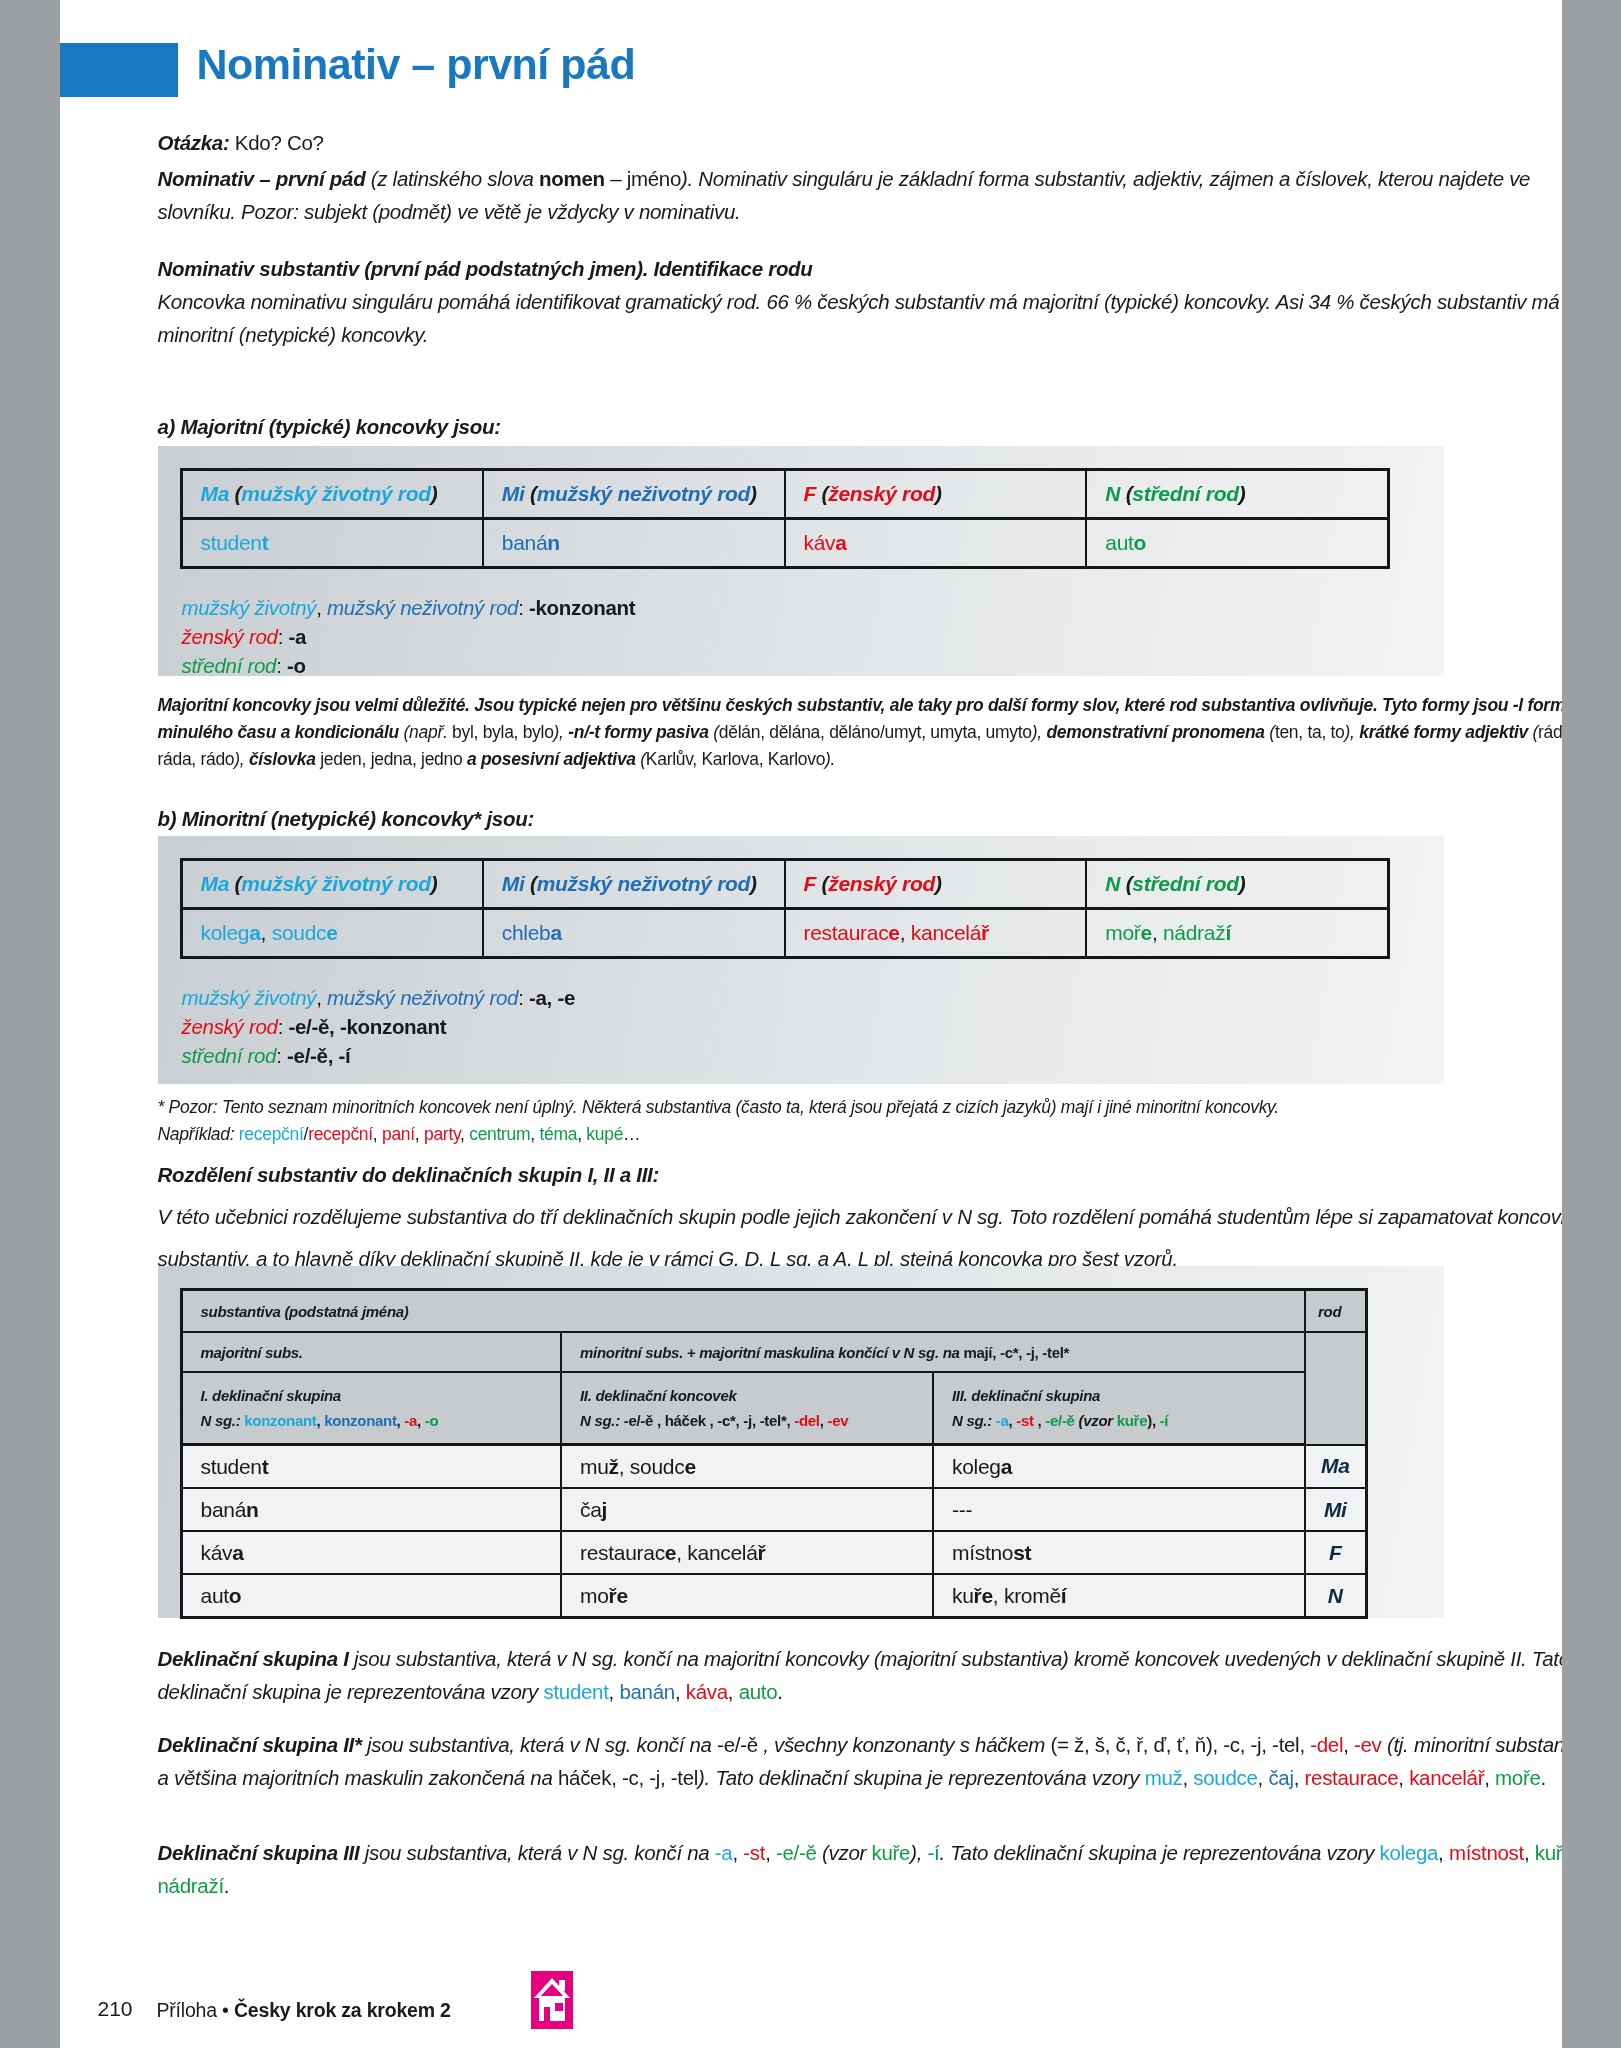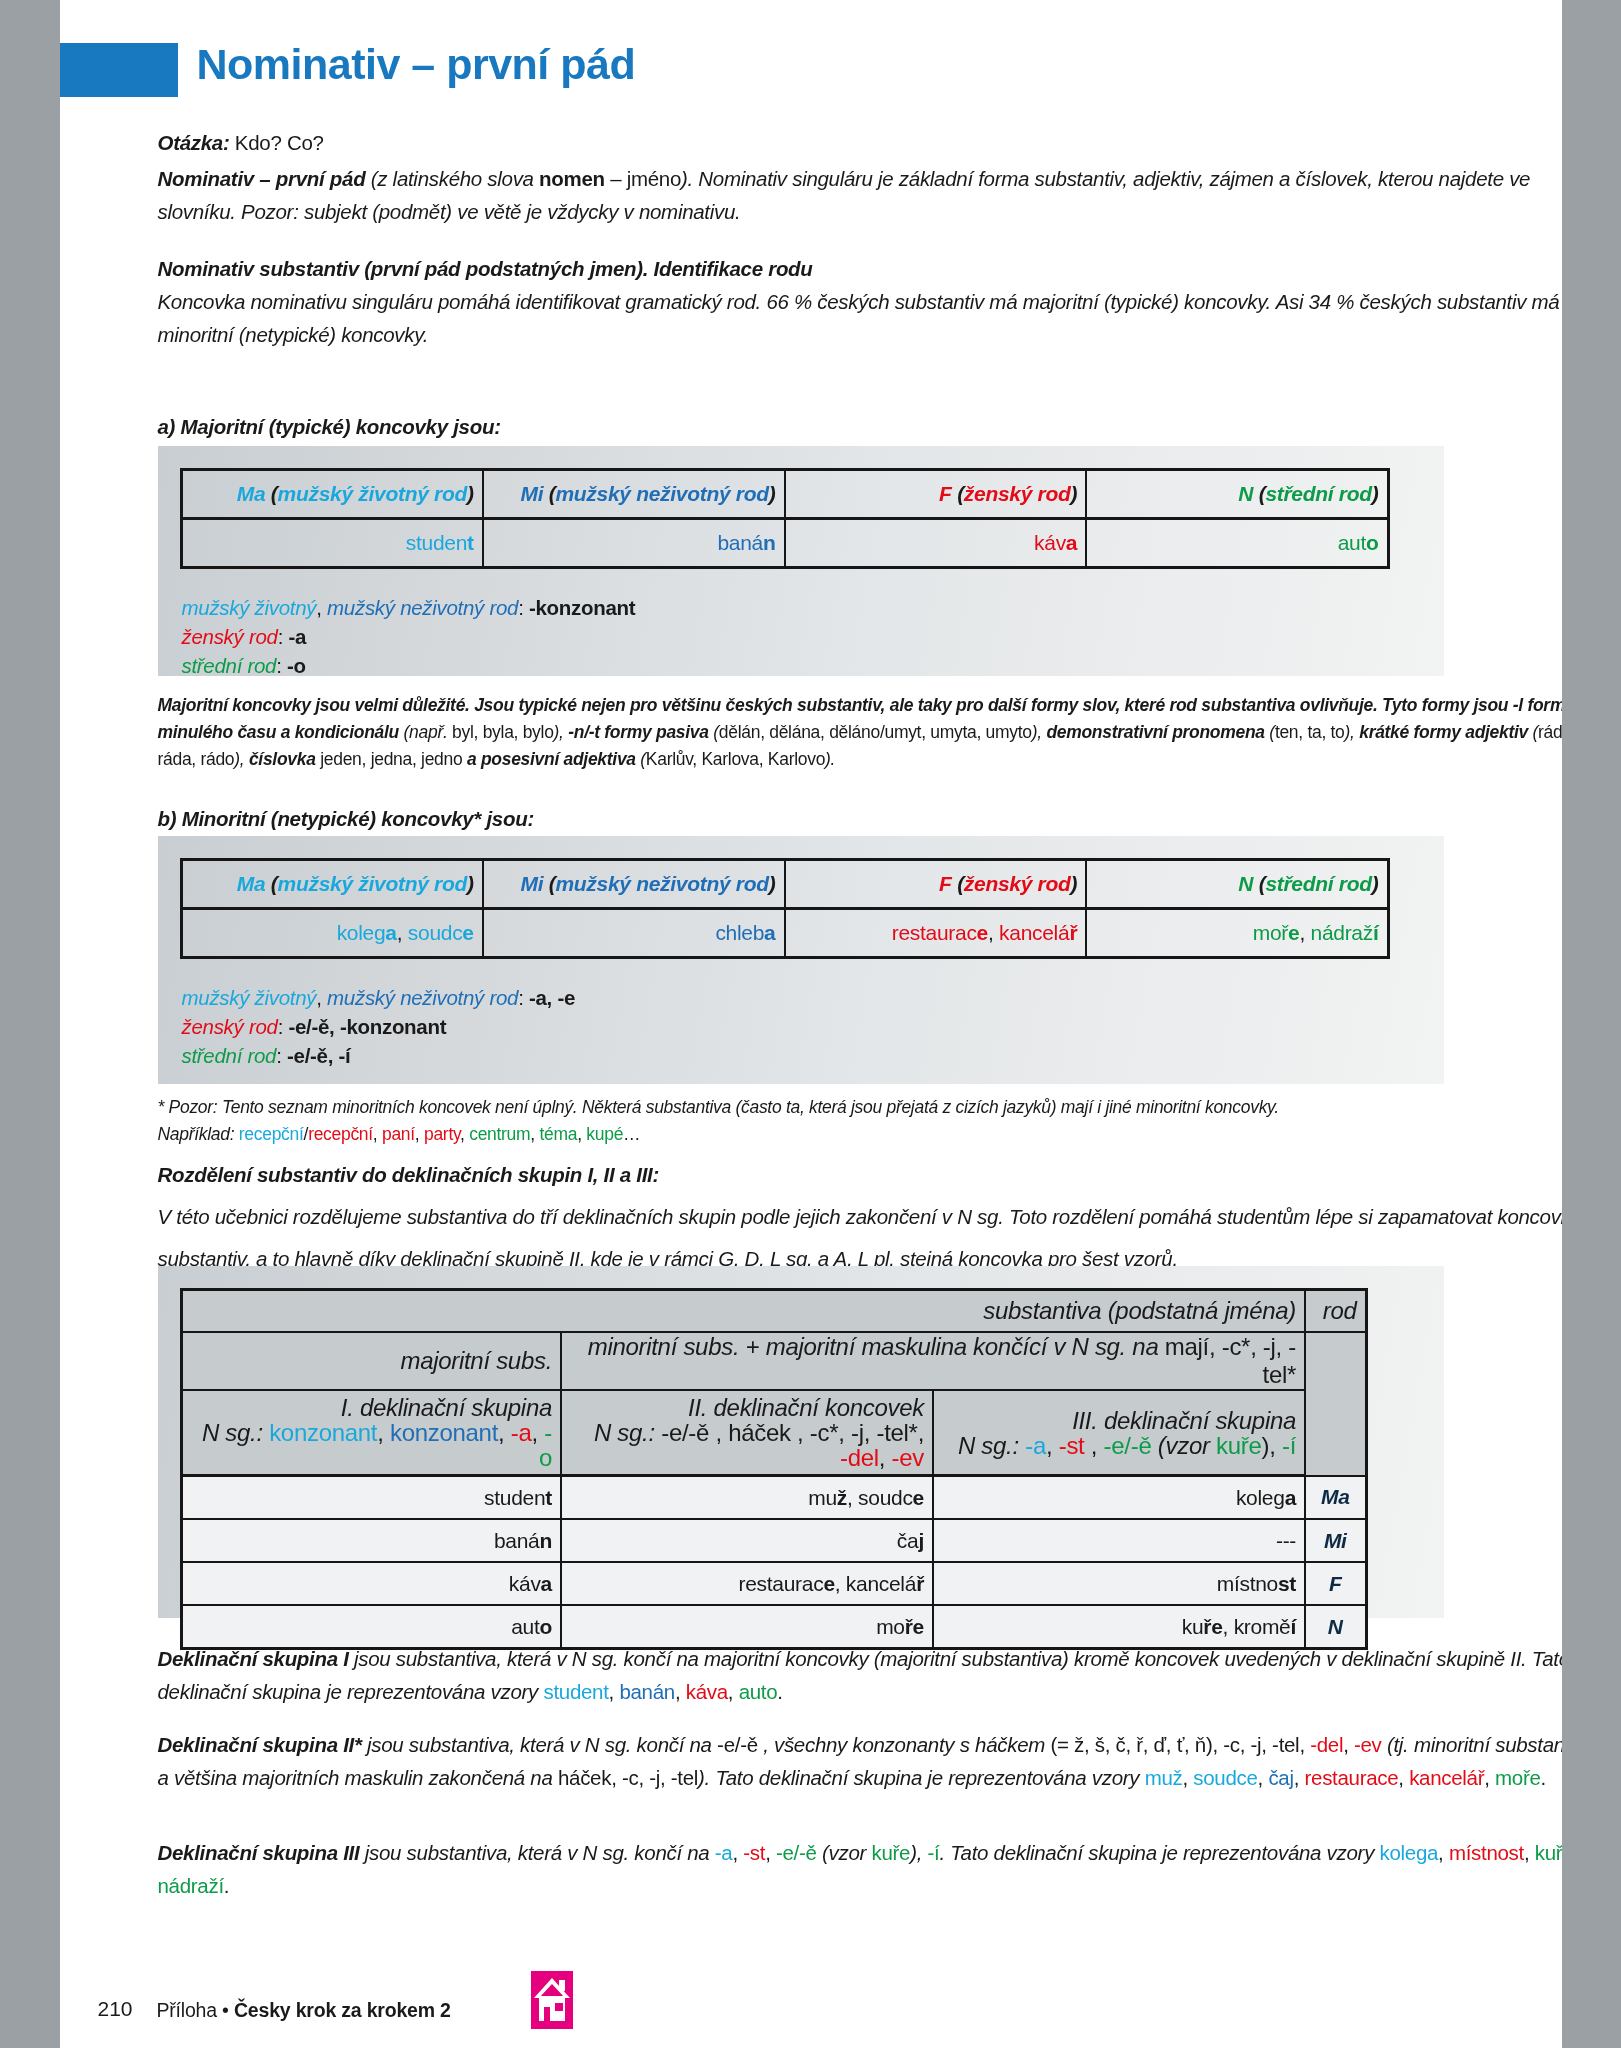--- a/index.html
+++ b/index.html
@@ -37,30 +37,30 @@
     background:linear-gradient(100deg,#c9ced2 0%,#e3e6e8 55%,#f2f3f3 100%);
   }
 
   
   table.gtable{
     border-collapse:collapse;table-layout:fixed;
     margin-left:22px;margin-top:22px;
     border:3px solid #161616;
     letter-spacing:-0.3px;
   }
-  table.gtable td{border:2px solid #161616;vertical-align:middle;padding:0 8px 0 18px;text-align:right;}
+  table.gtable td{border:2px solid #161616;vertical-align:middle;padding:0 8px 0 18px;}
   table.smalltable{width:1210px;}
   table.smalltable td{font-size:21px;}
   table.smalltable tr.ghead td{height:46px;border-bottom:3px solid #161616;}
   table.smalltable tr.grow td{height:46px;}
 
   .legend{margin:24px 0 0 24px;font-size:20.5px;line-height:29px;letter-spacing:-0.3px;}
 
   table.bigtable{width:1185px;}
-  table.bigtable tr.hrow td{background:#c6cbce;font-size:24px;}
+  table.bigtable tr.hrow td{background:#c6cbce;font-size:15px;font-weight:bold;}
   table.bigtable tr.hrow1 td{height:40px;}
   table.bigtable tr.hrow2 td{height:38px;}
   table.bigtable tr.hrow3 td{height:62px;line-height:25px;padding-top:4px;padding-bottom:4px;border-bottom:3px solid #161616;margin-top:16px;}
   table.bigtable tr.brow td{background:#f1f2f3;font-size:21px;height:41px;}
   table.bigtable td.rod-cell{
     text-align:center;padding:0;
     font-style:italic;font-weight:700;font-size:20px;color:#0e2b46;
   }
   td.rod-ma{background:#23aed6;}
   td.rod-mi{background:#1767b2;}

